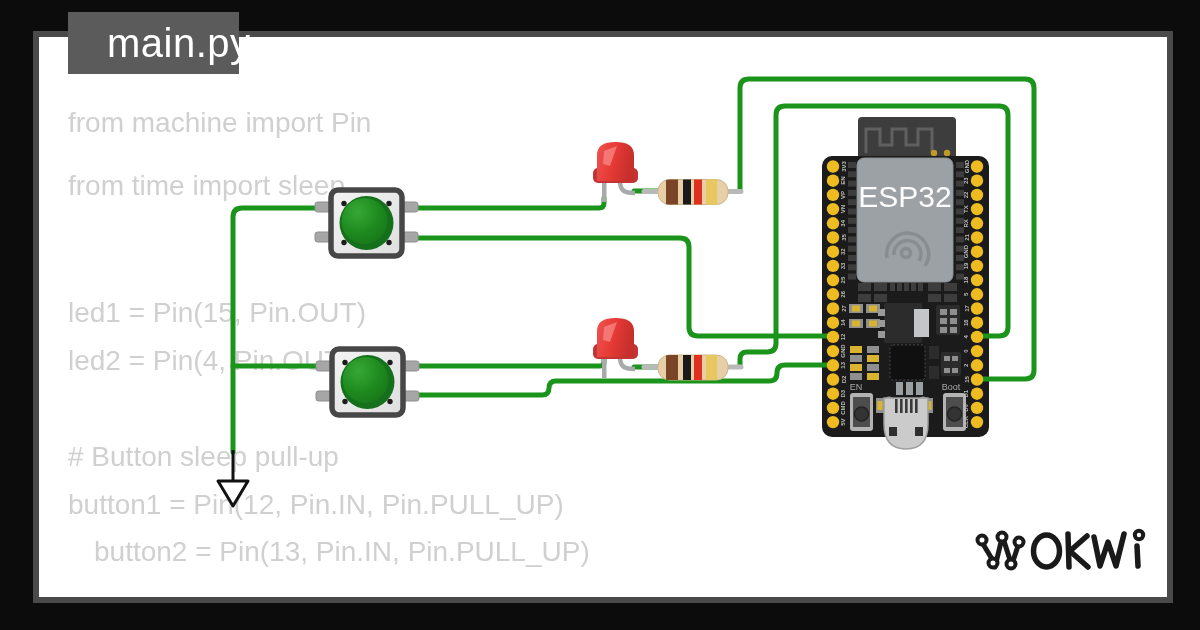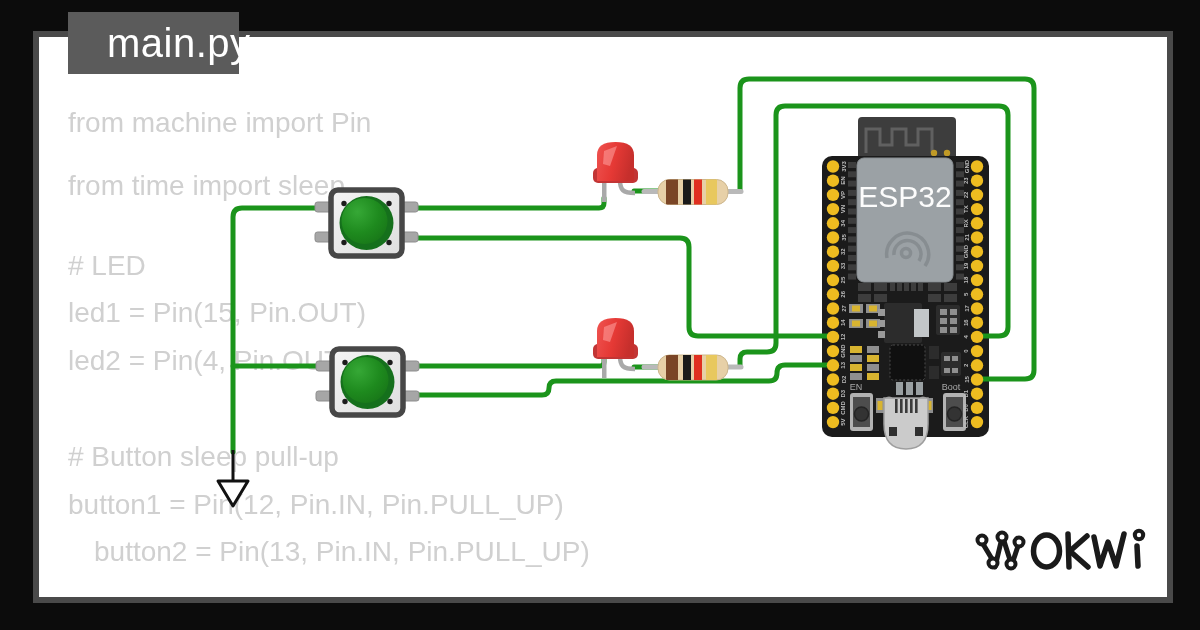--- a/index.html
+++ b/index.html
@@ -22,21 +22,20 @@
 
   <div class="card"></div>
 
   <div class="tab">
     <span>main.py</span>
   </div>
 
   <div id="code-layer">
       <div class="code-line" style="top: 107px;">from machine import Pin</div>
       <div class="code-line" style="top: 154px; margin-top: 16px;">from time import sleep</div>
-      <div class="code-line" style="top: 250px;"># LED</div>
       <div class="code-line" style="top: 297px;">led1 = Pin(15, Pin.OUT)</div>
       <div class="code-line" style="top: 345px;">led2 = Pin(4, Pin.OUT)</div>
       <div class="code-line" style="top: 441px;"># Button sleep pull-up</div>
       <div class="code-line" style="top: 489px;">button1 = Pin(12, Pin.IN, Pin.PULL_UP)</div>
       <div class="code-line" style="top: 536px; margin-left: 26px;">button2 = Pin(13, Pin.IN, Pin.PULL_UP)</div>
     </div>
 
   <svg id="circuit" width="1200" height="630" viewBox="0 0 1200 630">
     <defs>
       <radialGradient id="capGrad" cx="0.35" cy="0.3" r="0.85">

